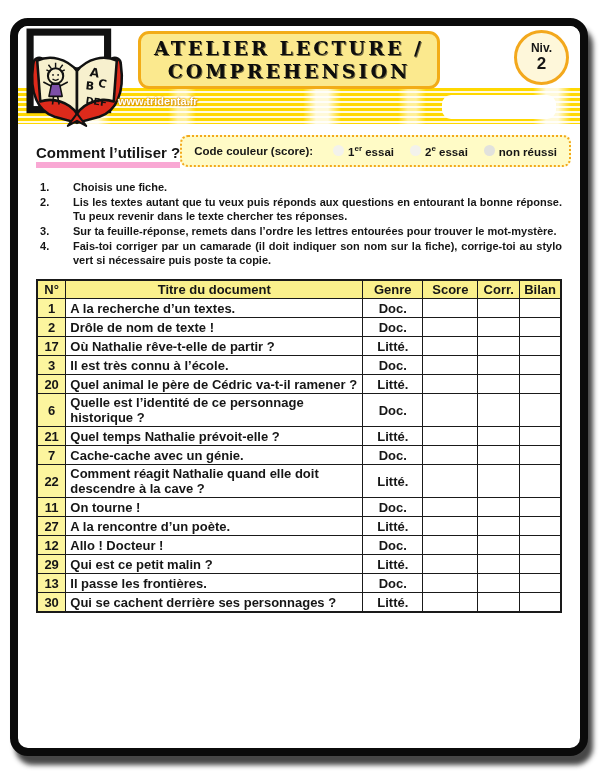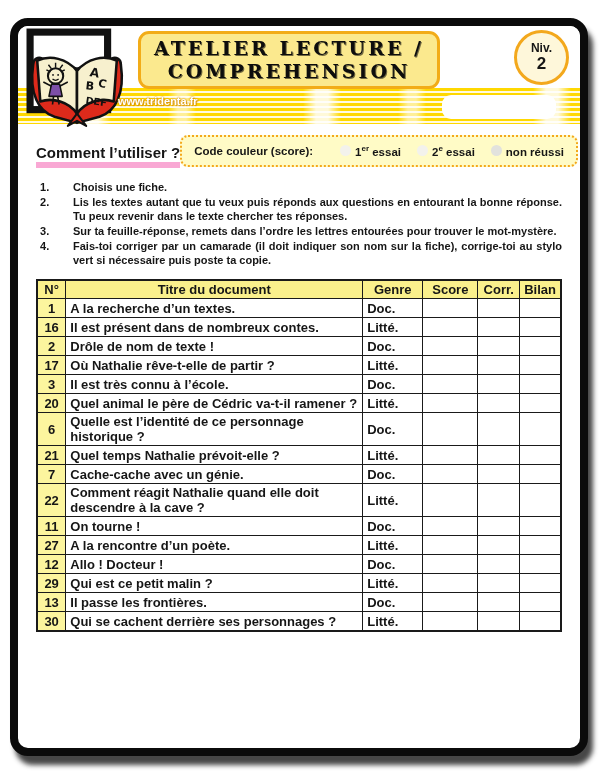--- a/index.html
+++ b/index.html
@@ -82,21 +82,21 @@
     font-size: 15px; font-weight: bold;
     border-bottom: 6px solid #f9a8d4; padding-bottom: 1px;
     white-space: nowrap;
   }
 
   .legend-box {
     background: #FFFBC6;
     border: 2px dotted #F3A81C;
     border-radius: 8px;
     padding: 7px 12px;
-    display: flex; align-items: center; gap: 27px;
+    display: flex; align-items: center; gap: 20px;
     font-size: 11.5px; font-weight: bold; white-space: nowrap;
   }
   .leg-item { display: inline-flex; align-items: center; gap: 4px; }
   .dot { width: 11px; height: 11px; border-radius: 50%; display: inline-block; }
   .leg-text sup { font-size: 8px; }
 
   ol.instructions { margin-top: 13px; list-style: none; counter-reset: item; }
   ol.instructions li {
     counter-increment: item;
     position: relative; padding-left: 37px;
@@ -117,21 +117,21 @@
   }
   table.fiches th, table.fiches td {
     border: 1.5px solid #1a1a1a;
     padding: 1px 4px;
     height: 19px;
     font-weight: bold;
   }
   table.fiches th { background: #FAF08C; text-align: center; }
   td.col-num { background: #FCF59E; text-align: center; width: 5.5%; }
   td.col-title { text-align: left; width: 57%; }
-  td.col-genre { text-align: left; width: 11.5%; }
+  td.col-genre { text-align: center; width: 11.5%; }
   td.col-score { width: 10.5%; }
   td.col-corr { width: 8%; }
   td.col-bilan { width: 7.5%; }
 </style>
 </head>
 <body>
 
 <div class="page">
 
   <div class="header">
@@ -219,28 +219,20 @@
       <tbody id="table-body">
           <tr>
             <td class="col-num">1</td>
             <td class="col-title">A la recherche d’un textes.</td>
             <td class="col-genre">Doc.</td>
             <td class="col-score"></td>
             <td class="col-corr"></td>
             <td class="col-bilan"></td>
           </tr>
           <tr>
-            <td class="col-num">16</td>
-            <td class="col-title">Il est présent dans de nombreux contes.</td>
-            <td class="col-genre">Litté.</td>
-            <td class="col-score"></td>
-            <td class="col-corr"></td>
-            <td class="col-bilan"></td>
-          </tr>
-          <tr>
             <td class="col-num">2</td>
             <td class="col-title">Drôle de nom de texte !</td>
             <td class="col-genre">Doc.</td>
             <td class="col-score"></td>
             <td class="col-corr"></td>
             <td class="col-bilan"></td>
           </tr>
           <tr>
             <td class="col-num">17</td>
             <td class="col-title">Où Nathalie rêve-t-elle de partir ?</td>

